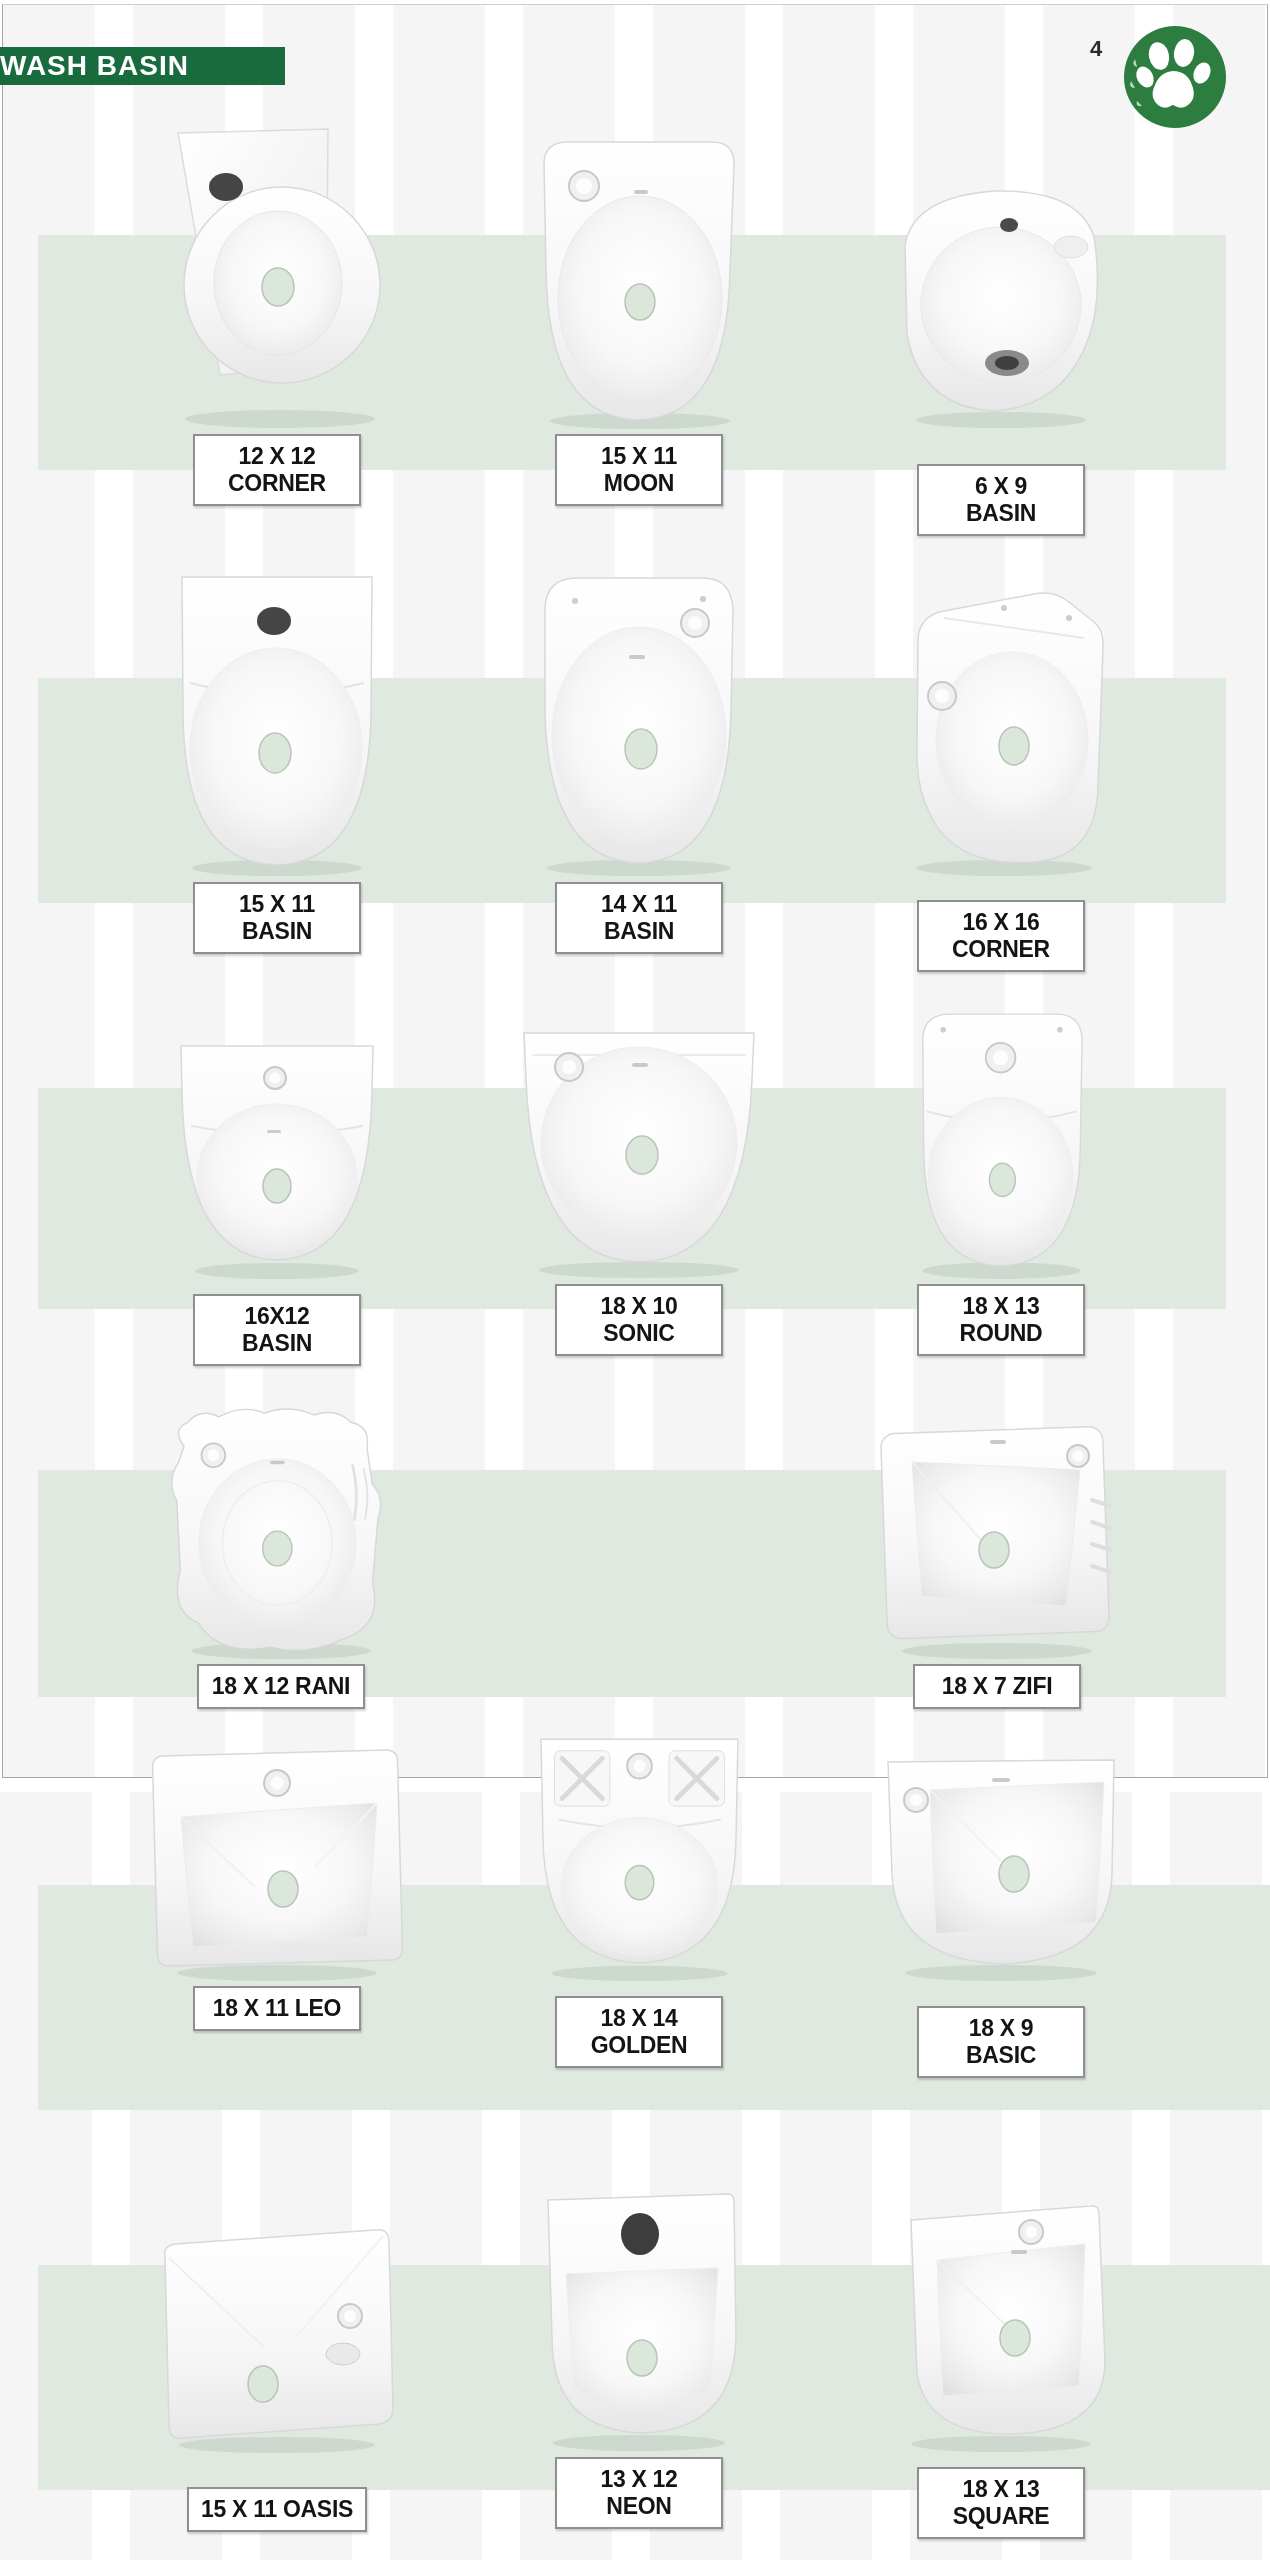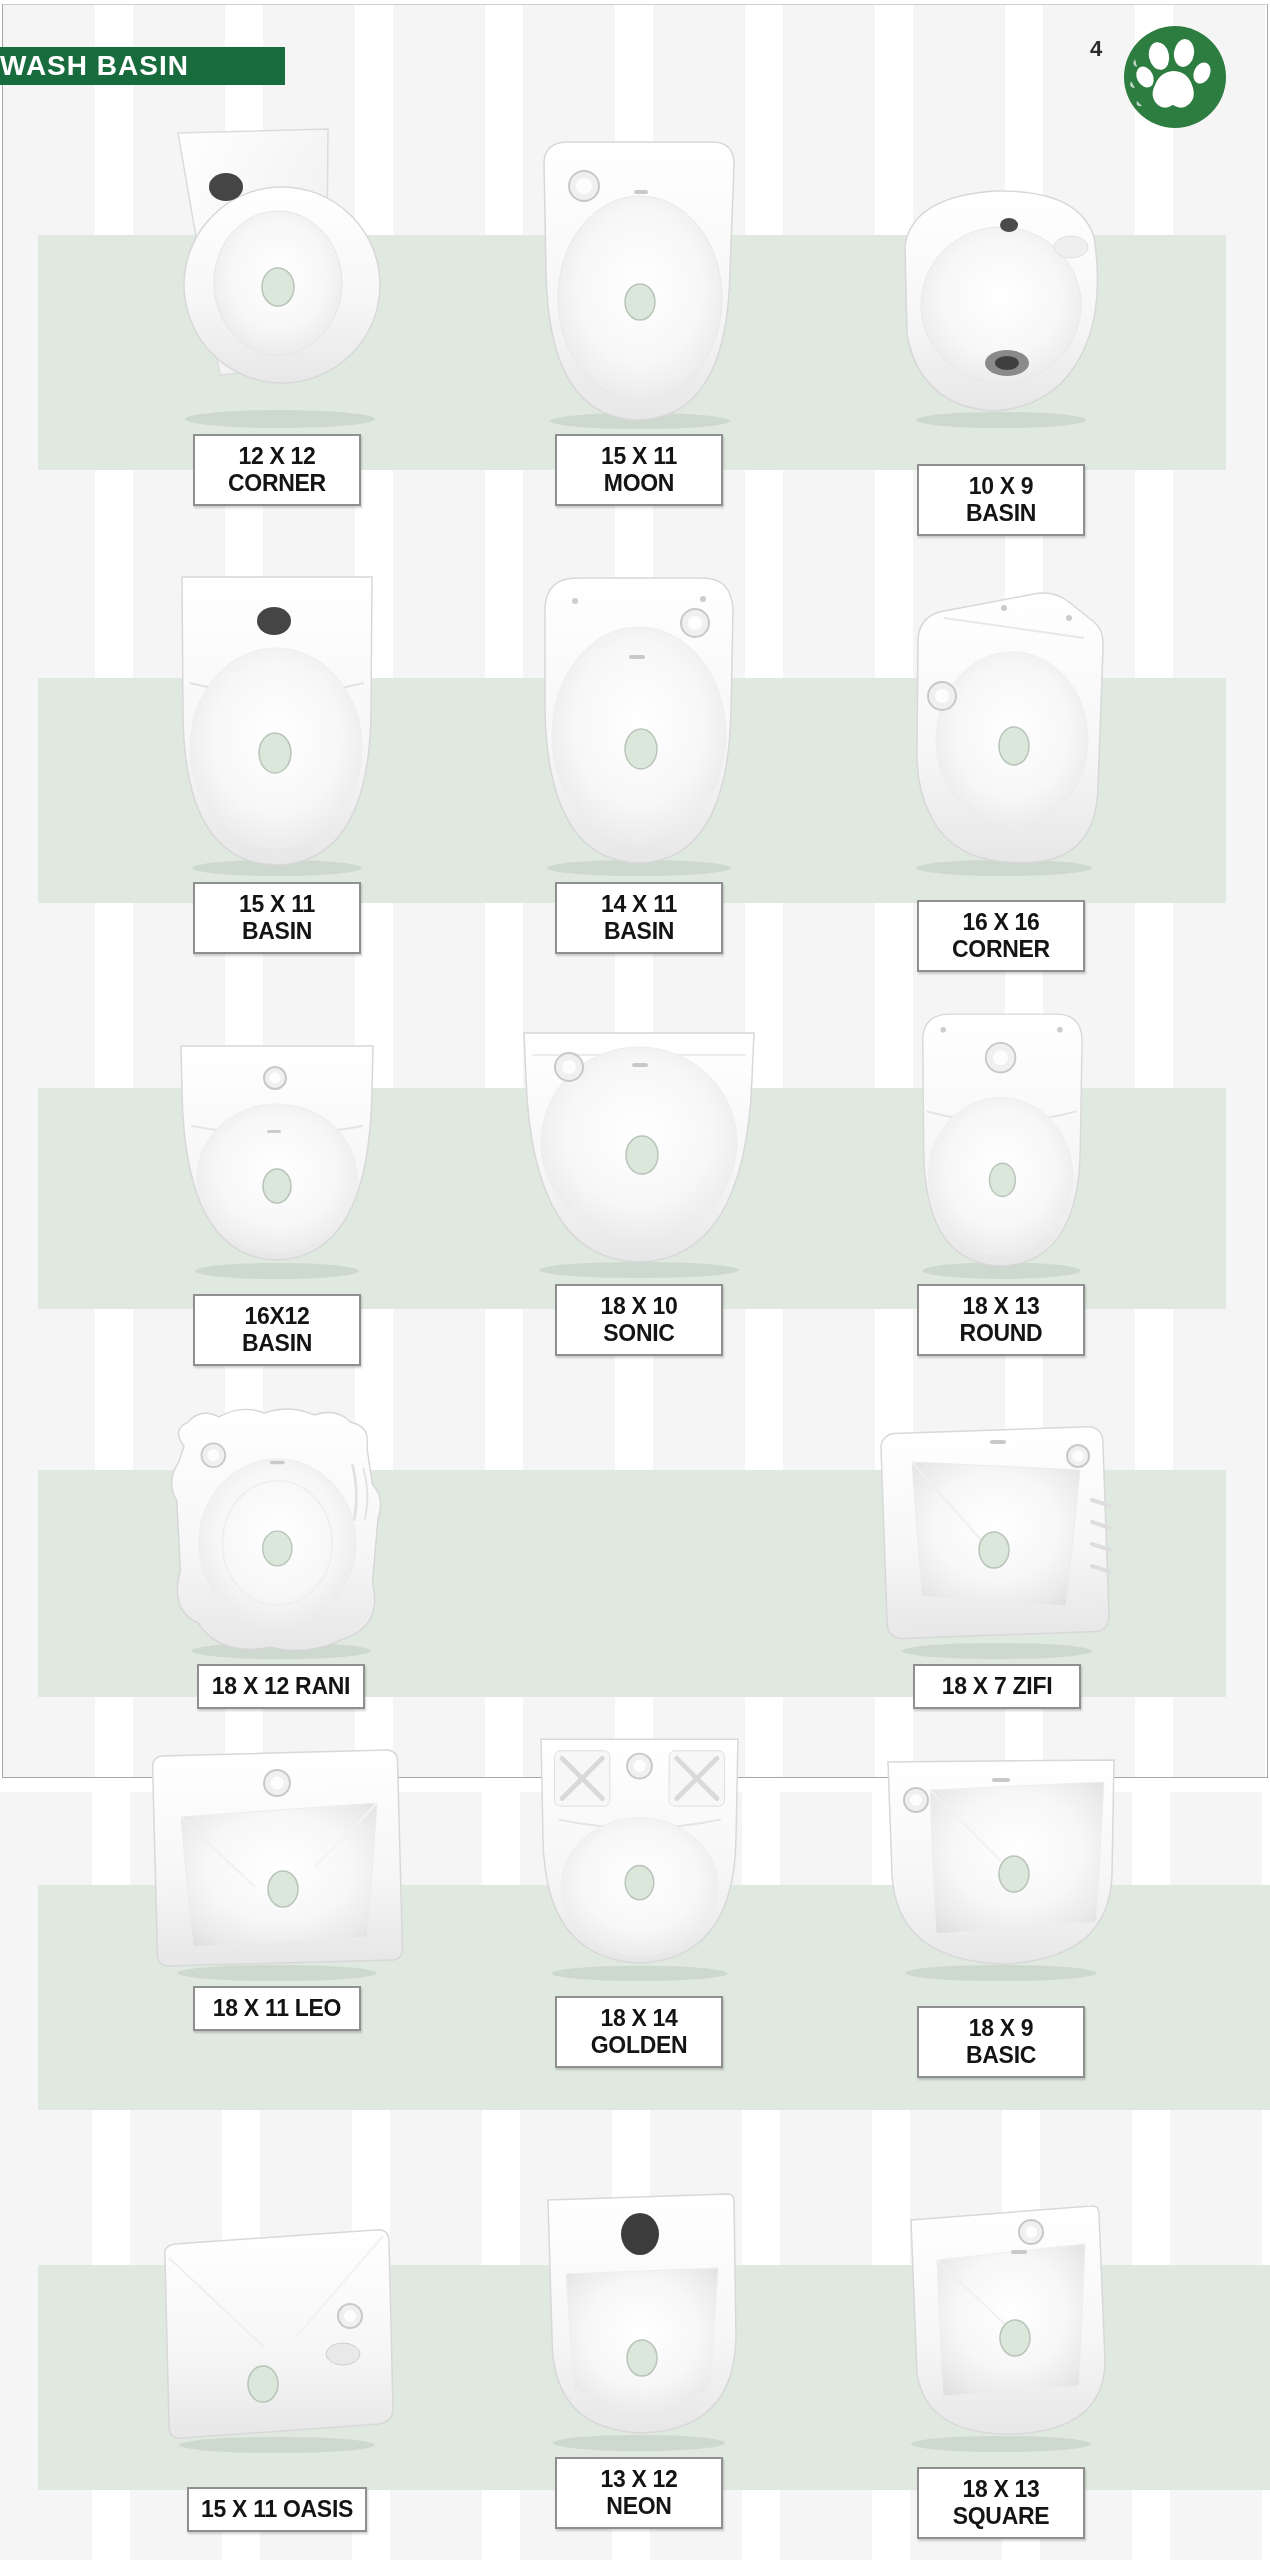--- a/index.html
+++ b/index.html
@@ -136,21 +136,21 @@
         <ellipse cx="112" cy="245" rx="85" ry="8" fill="rgba(110,120,110,0.15)"></ellipse>
         <path d="M16,70 Q24,22 105,16 Q190,14 205,62 Q214,120 200,162 Q175,232 105,236 Q32,232 18,160 Z" fill="url(#gBody)" stroke="#d8d8d8" stroke-width="1.5"></path>
         <ellipse cx="112" cy="130" rx="80" ry="78" fill="url(#gBowl)" stroke="#e9e9e9"></ellipse>
         <ellipse cx="120" cy="50" rx="9" ry="7" fill="#4a4a4a"></ellipse>
         <ellipse cx="182" cy="72" rx="17" ry="11" fill="#efefef" stroke="#e0e0e0"></ellipse>
         <ellipse cx="118" cy="188" rx="22" ry="13" fill="#8a8a8a"></ellipse>
         <ellipse cx="118" cy="188" rx="12" ry="7" fill="#3f3f3f"></ellipse>
       </svg>
         </div>
       <div class="label">
-        <div>10 X 9</div>
+        <div>6 X 9</div>
         <div>BASIN</div>
       </div>
     </div>
   </div>
 
   <div id="row2" class="row">
     <div class="cell">
       <div class="prod">
           <svg width="230" height="315" viewBox="0 0 230 315">
         <ellipse cx="115" cy="305" rx="85" ry="8" fill="rgba(110,120,110,0.15)"></ellipse>

